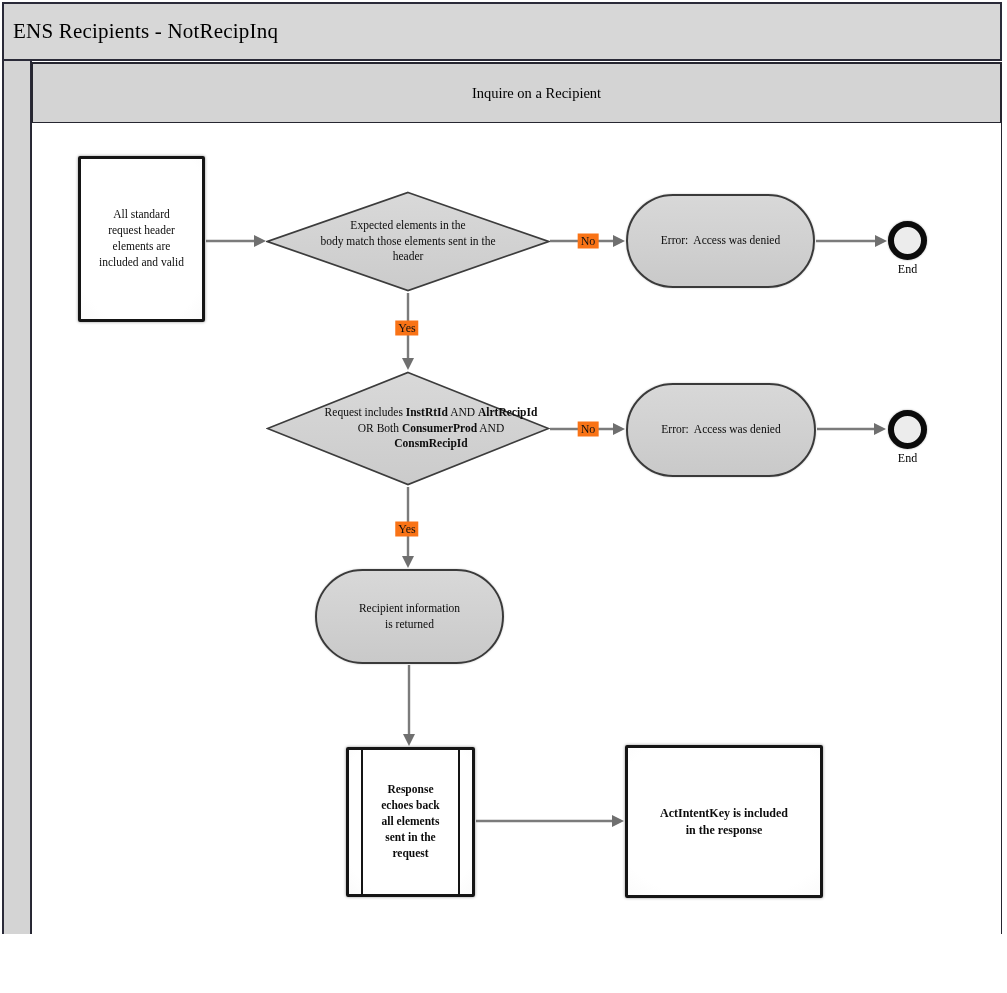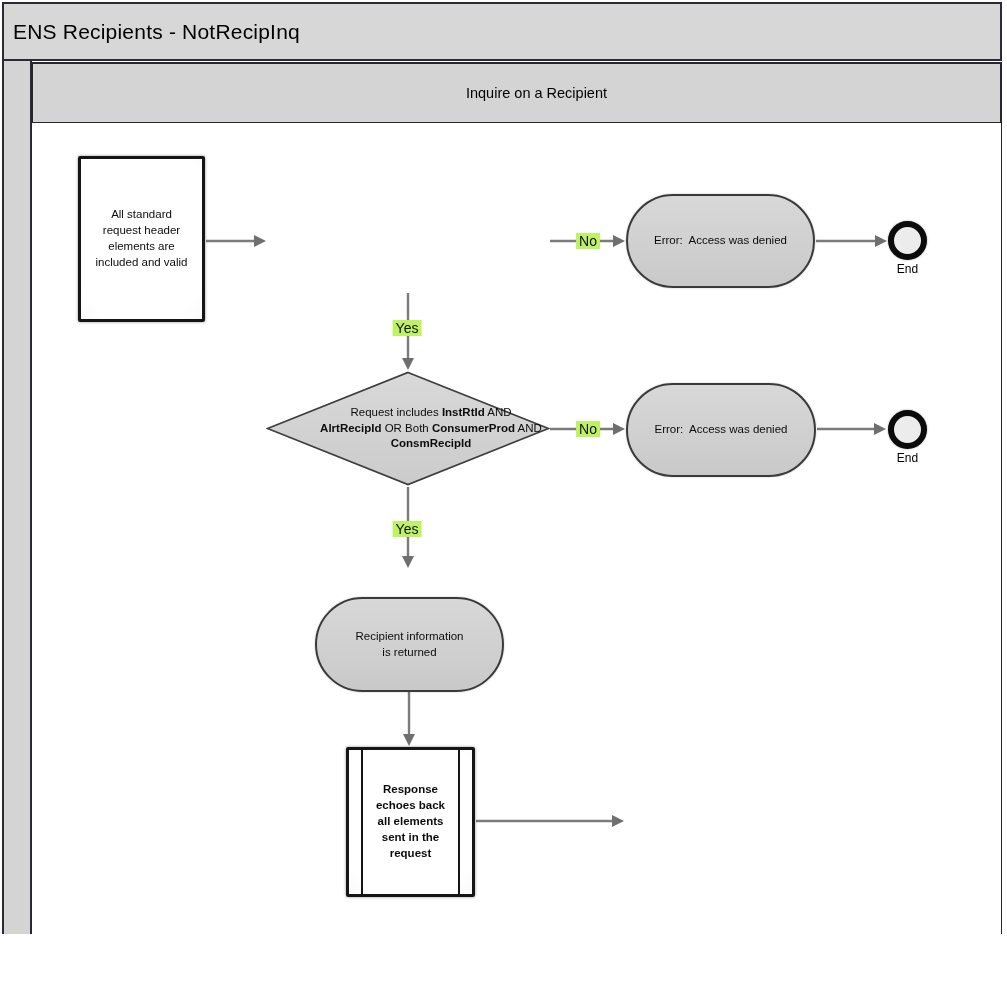--- a/index.html
+++ b/index.html
@@ -1,19 +1,19 @@
 <!DOCTYPE html>
 <html><head>
 <meta charset="utf-8">
 <style>
   * { margin:0; padding:0; box-sizing:border-box; }
   html,body { background:#ffffff; }
   body { font-family:"Liberation Sans","DejaVu Sans",sans-serif; color:#111; }
 
-  .page { position:relative; width:1007px; height:934px; background:#ffffff; overflow:hidden; }
+  .page { position:relative; width:1007px; height:934px; background:#ffffff; overflow:hidden;font-family:Liberation Serif, serif; }
 
   
   .title-band {
     position:absolute; left:2px; top:2px; width:1000px; height:59px;
     background:#d7d7d7; border:2px solid #2a2a38;
     display:flex; align-items:center; padding-left:9px;
     font-size:21px; letter-spacing:.2px; color:#000;
   }
   .pool-strip {
     position:absolute; left:2px; top:61px; width:30px; height:929px;
@@ -53,21 +53,21 @@
     position:absolute; top:0; bottom:0; width:2px; background:#151515;
   }
   .end-circle {
     position:absolute; border:6px solid #0b0b0b; border-radius:50%;
     background:#ececec; box-shadow:0 0 2px rgba(0,0,0,.4);
   }
   .end-label { position:absolute; text-align:center; font-size:12px; color:#000; }
 
   .edge-label {
     position:absolute; transform:translate(-50%,-50%);
-    background:#bef264; padding:0 3px; font-size:14px; color:#111; z-index:2;
+    background:#f97316; padding:0 3px; font-size:12px; color:#111; z-index:2;
   }
 
   .connectors { position:absolute; left:0; top:0; pointer-events:none; }
   .connectors line { stroke:#7b7b7b; stroke-width:2.4; }
   .connectors polygon { fill:#6f6f6f; }
 
   .bold { font-weight:700; }
 </style>
 </head>
 <body>
@@ -126,20 +126,34 @@
   <div class="edge-label" style="left:588px; top:241px;">No</div>
   <div class="edge-label" style="left:407px; top:328px;">Yes</div>
   <div class="edge-label" style="left:588px; top:429px;">No</div>
   <div class="edge-label" style="left:407px; top:529px;">Yes</div>
 
   <div class="node task prewrap" style="left:78px; top:156px; width:127px; height:166px; padding:4px 6px;">All standard
 request header
 elements are
 included and valid</div>
 
+  <div class="node diamond" style="left:266px; top:191px; width:284px; height:101px;">
+    <svg class="shape" viewBox="0 0 284 101" preserveAspectRatio="none">
+      <defs>
+        <linearGradient id="dg1" x1="0" y1="0" x2="0" y2="1">
+          <stop offset="0" stop-color="#d9d9d9"></stop>
+            <stop offset="1" stop-color="#cbcbcb"></stop>
+        </linearGradient>
+      </defs>
+      <polygon points="142,1.5 282.5,50.5 142,99.5 1.5,50.5" fill="url(#dg1)" stroke="#3c3c3c" stroke-width="1.7"></polygon>
+    </svg>
+    <div class="lbl prewrap" style="width:250px;">Expected elements in the
+body match those elements sent in the
+header</div>
+  </div>
 
   <div class="node stadium" style="left:626px; top:194px; width:189px; height:94px;">Error:&nbsp; Access was denied</div>
 
   <div class="end-circle" style="left:888px; top:221px; width:39px; height:39px;"></div>
   <div class="end-label" style="left:886px; top:262px; width:43px;">End</div>
 
   <div class="node diamond" style="left:266px; top:371px; width:284px; height:115px;">
     <svg class="shape" viewBox="0 0 284 115" preserveAspectRatio="none">
       <defs>
         <linearGradient id="dg2" x1="0" y1="0" x2="0" y2="1">
@@ -150,27 +164,29 @@
       <polygon points="142,1.5 282.5,57.5 142,113.5 1.5,57.5" fill="url(#dg2)" stroke="#3c3c3c" stroke-width="1.7"></polygon>
     </svg>
     <div class="lbl" style="width:222px;margin-left:46px;"><span>Request includes </span><span class="bold">InstRtId</span><span> AND </span><span class="bold">AlrtRecipId</span><span> OR Both </span><span class="bold">ConsumerProd</span><span> AND </span><span class="bold">ConsmRecipId</span></div>
   </div>
 
   <div class="node stadium" style="left:626px; top:383px; width:190px; height:94px;">Error:&nbsp; Access was denied</div>
 
   <div class="end-circle" style="left:888px; top:410px; width:39px; height:39px;"></div>
   <div class="end-label" style="left:886px; top:451px; width:43px;">End</div>
 
-  <div class="node stadium prewrap" style="left:315px; top:569px; width:189px; height:95px;margin-top:28px;">Recipient information
+  <div class="node stadium prewrap" style="left:315px; top:569px; width:189px; height:95px;">Recipient information
 is returned</div>
 
   <div class="node task prewrap" style="left:346px; top:747px; width:129px; height:150px; font-weight:700;">
     <div class="subprocess-inner-line" style="left:12px;"></div>
     <div class="subprocess-inner-line" style="right:12px;"></div>
     <span>Response
 echoes back
 all elements
 sent in the
 request</span>
   </div>
 
+  <div class="node task prewrap" style="left:625px; top:745px; width:198px; height:153px; font-weight:700; font-size:12px; padding:0 10px;">ActIntentKey is included
+in the response</div>
 
 </div>
 
 </body></html>

